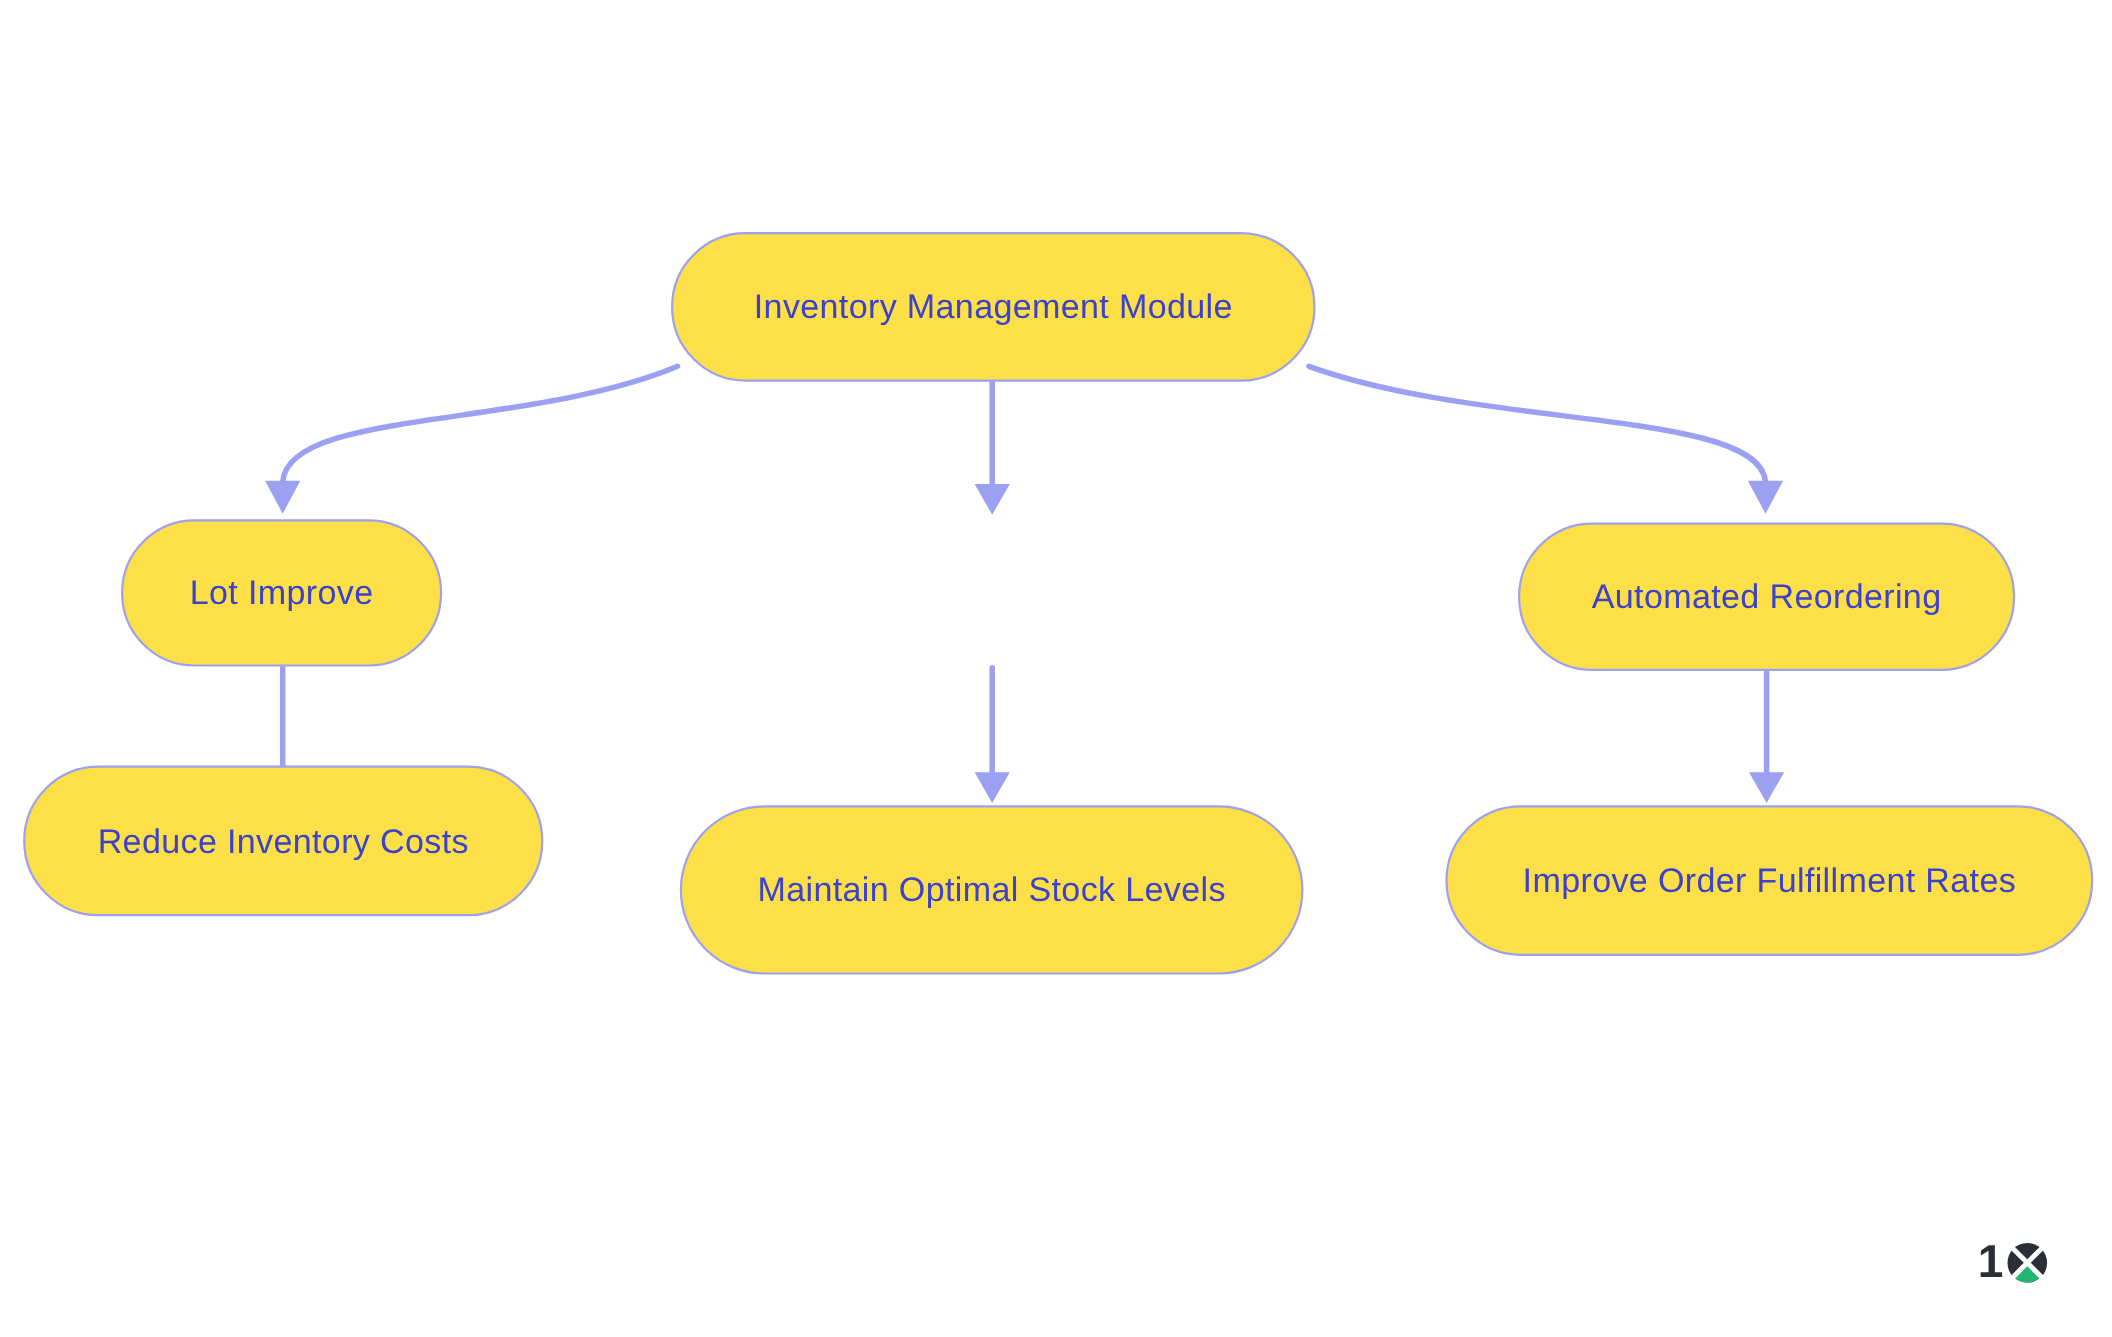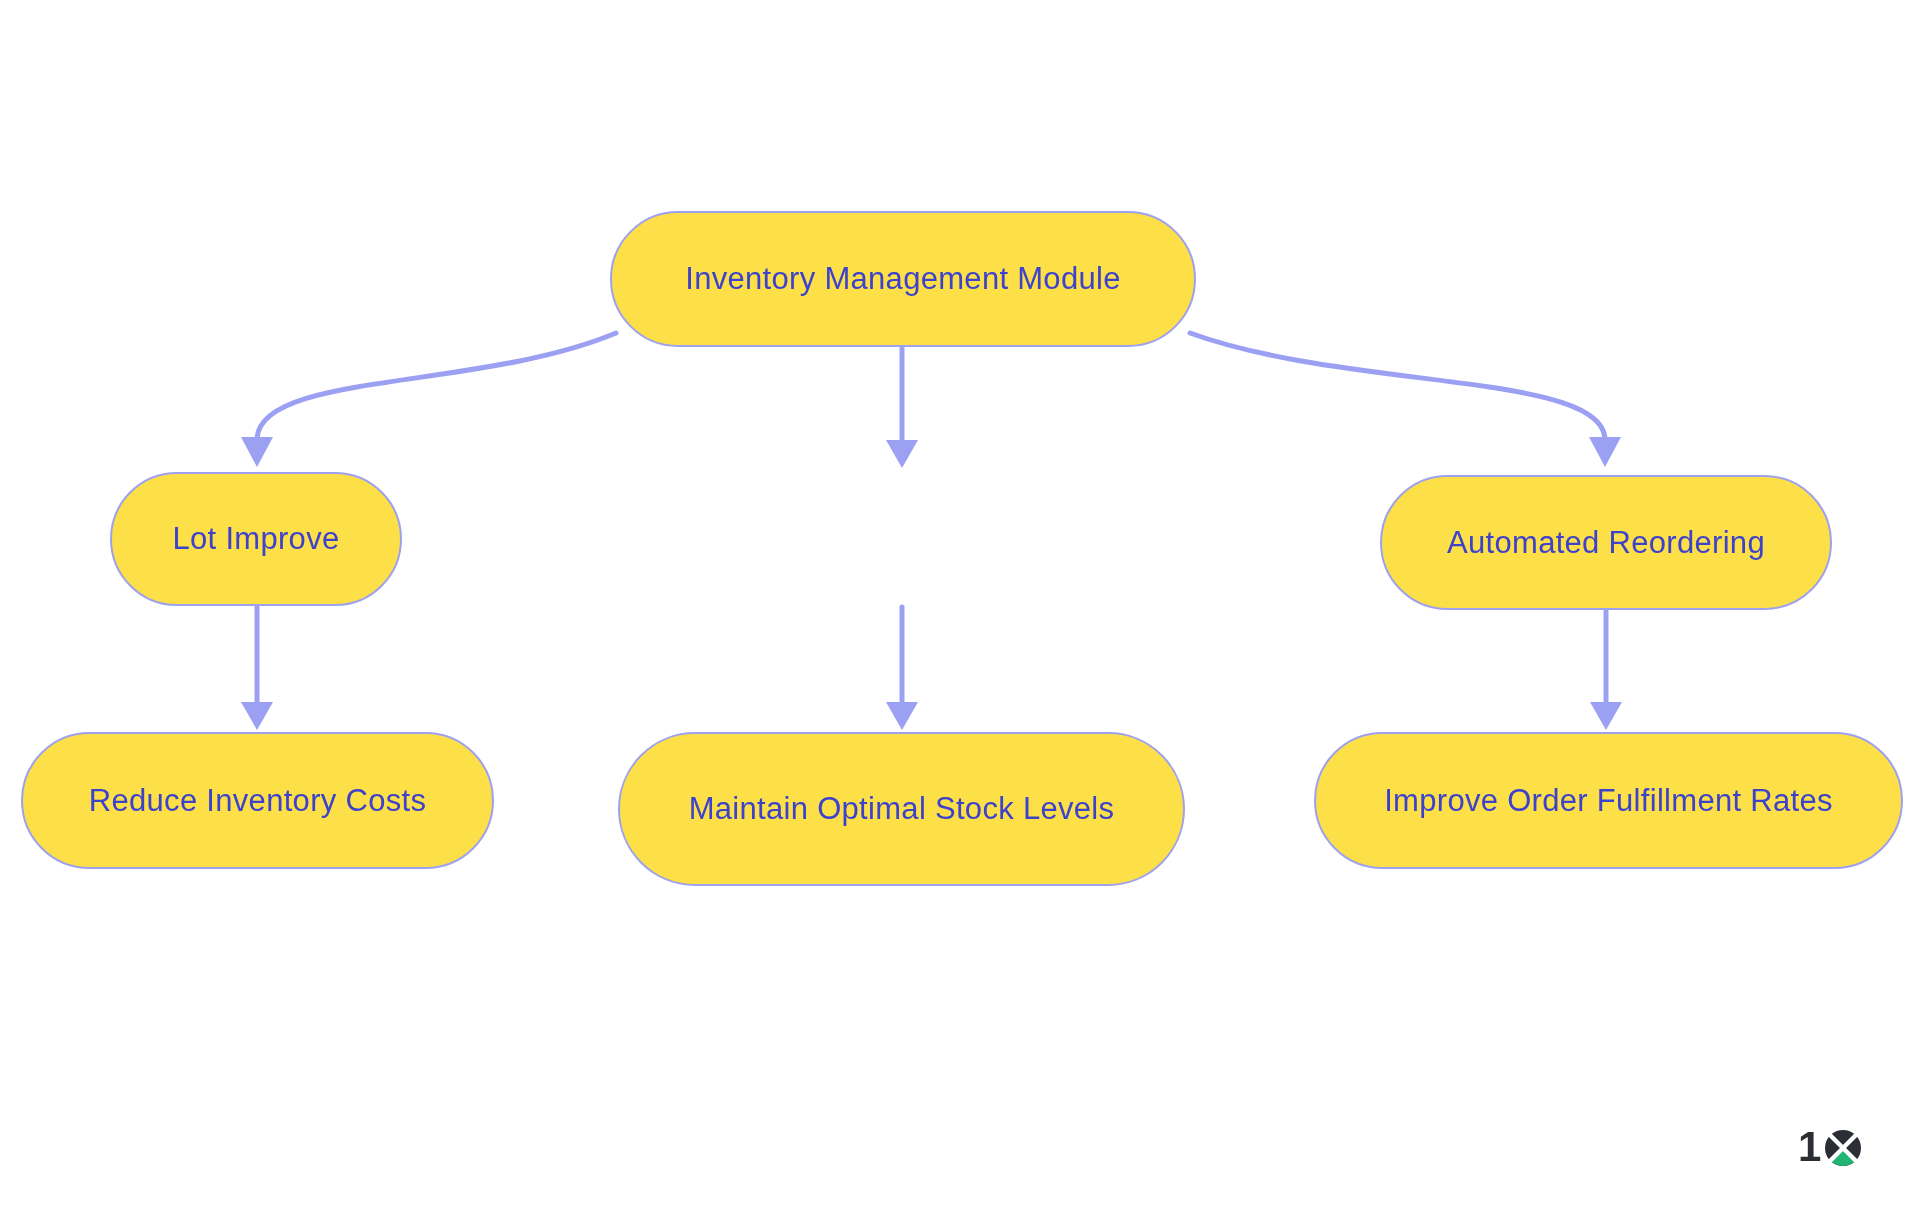--- a/index.html
+++ b/index.html
@@ -36,21 +36,21 @@
     color: #3c42cb;
     font-size: 31px;
     letter-spacing: 0.3px;
     line-height: 1.2;
     white-space: nowrap;
   }
   .node-root      { left: 610px;  top: 211px; width: 586px; height: 136px; }
   .node-lot       { left: 110px;  top: 472px; width: 292px; height: 134px; }
   .node-realtime  { left: 633px;  top: 472px; width: 540px; height: 134px; }
   .node-auto      { left: 1380px; top: 447px; width: 452px; height: 135px; margin-top: 28px; }
-  .node-reduce    { left: 21px;   top: 732px; width: 473px; height: 137px; }
+  .node-reduce    { left: 21px;   top: 696px; width: 473px; height: 137px; }
   .node-maintain  { left: 618px;  top: 732px; width: 567px; height: 154px; }
   .node-improve   { left: 1314px; top: 732px; width: 589px; height: 137px; }
 
   .watermark {
     position: absolute;
     left: 1798px;
     top: 1126px;
     display: flex;
     align-items: center;
   }

